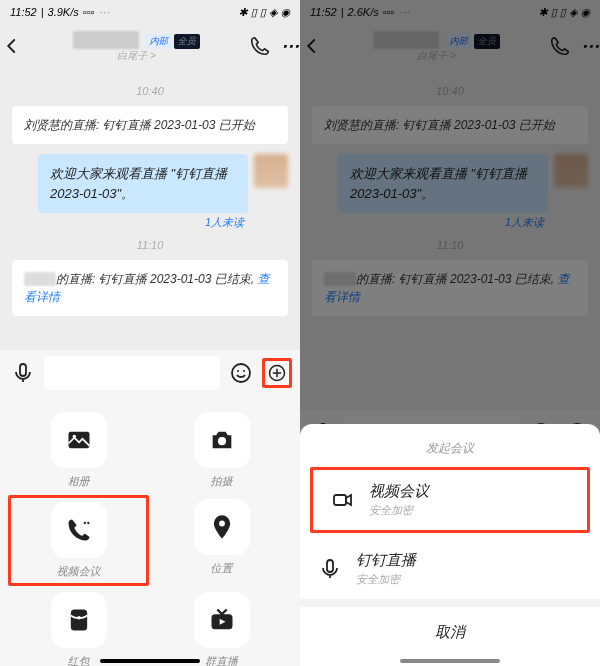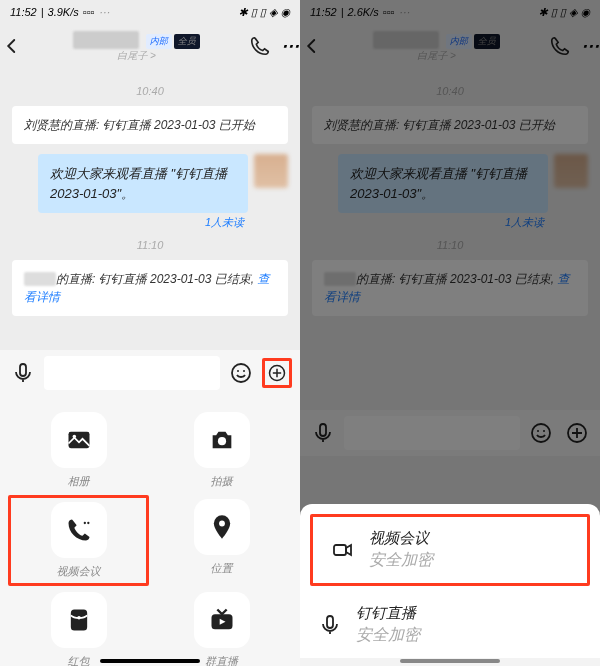--- a/index.html
+++ b/index.html
@@ -41,21 +41,21 @@
 .attach-label { font-size: 11px; color: #888; }
 .page-dots { text-align: center; margin-top: 14px; color: #bbb; font-size: 10px; letter-spacing: 3px; }
 .home-ind { position: absolute; bottom: 3px; left: 50%; transform: translateX(-50%); width: 100px; height: 4px; background: #000; border-radius: 2px; }
 .panel.dim .home-ind { background: #888; }
 .highlight-box { border: 3px solid #ff3b1f; border-radius: 2px; }
 .sheet { position: absolute; bottom: 0; left: 0; right: 0; background: #fff; border-radius: 12px 12px 0 0; z-index: 10; padding-top: 10px; }
 .sheet-title { text-align: center; font-size: 12px; color: #999; padding: 6px 0 10px; }
 .sheet-item { display: flex; align-items: center; gap: 14px; padding: 12px 18px; }
 .sheet-item-text { display: flex; flex-direction: column; gap: 2px; }
 .sheet-item-title { font-size: 15px; color: #222; }
-.sheet-item-sub { font-size: 16px; color: #aaa; }
+.sheet-item-sub { font-size: 11px; color: #aaa; }
 .sheet-divider { height: 8px; background: #f3f3f3; }
 .sheet-cancel { text-align: center; padding: 16px 0 24px; font-size: 15px; color: #222; }
 .badge-dot { width: 7px; height: 7px; background: #ff4d4f; border-radius: 50%; position: absolute; top: -2px; right: 8px; }
 svg { display: block; }
 </style>
 </head>
 <body>
 
 <div class="panel">
   <div class="status-bar">
@@ -275,20 +275,21 @@
       </div>
     <div class="icon-btn">
         <svg width="24" height="24" viewBox="0 0 24 24">
           <circle cx="12" cy="12" r="9" stroke="#222" stroke-width="1.8" fill="none"></circle>
           <path d="M12 7v10M7 12h10" stroke="#222" stroke-width="1.8"></path>
         </svg>
       </div>
   </div>
 
   <div class="sheet">
+    <div class="sheet-title">发起会议</div>
     <div class="sheet-item highlight-box" style="margin:0 10px 6px">
       <svg width="24" height="24" viewBox="0 0 24 24">
           <rect x="3" y="7" width="12" height="10" rx="2" stroke="#222" stroke-width="1.8" fill="none"></rect>
           <path d="M15 10l5-3v10l-5-3z" stroke="#222" stroke-width="1.8" fill="none"></path>
         </svg>
       <div class="sheet-item-text">
         <span class="sheet-item-title">视频会议</span>
         <span class="sheet-item-sub">安全加密</span>
       </div>
     </div>
@@ -296,15 +297,16 @@
       <svg width="24" height="24" viewBox="0 0 24 24">
           <rect x="9" y="3" width="6" height="12" rx="3" stroke="#222" stroke-width="1.8" fill="none"></rect>
           <path d="M5 11a7 7 0 0014 0M12 18v3" stroke="#222" stroke-width="1.8" fill="none"></path>
         </svg>
       <div class="sheet-item-text">
         <span class="sheet-item-title">钉钉直播</span>
         <span class="sheet-item-sub">安全加密</span>
       </div>
     </div>
     <div class="sheet-divider"></div>
+    <div class="sheet-cancel">取消</div>
   </div>
   <div class="home-ind" style="z-index:11"></div>
 </div>
 
 </body></html>

